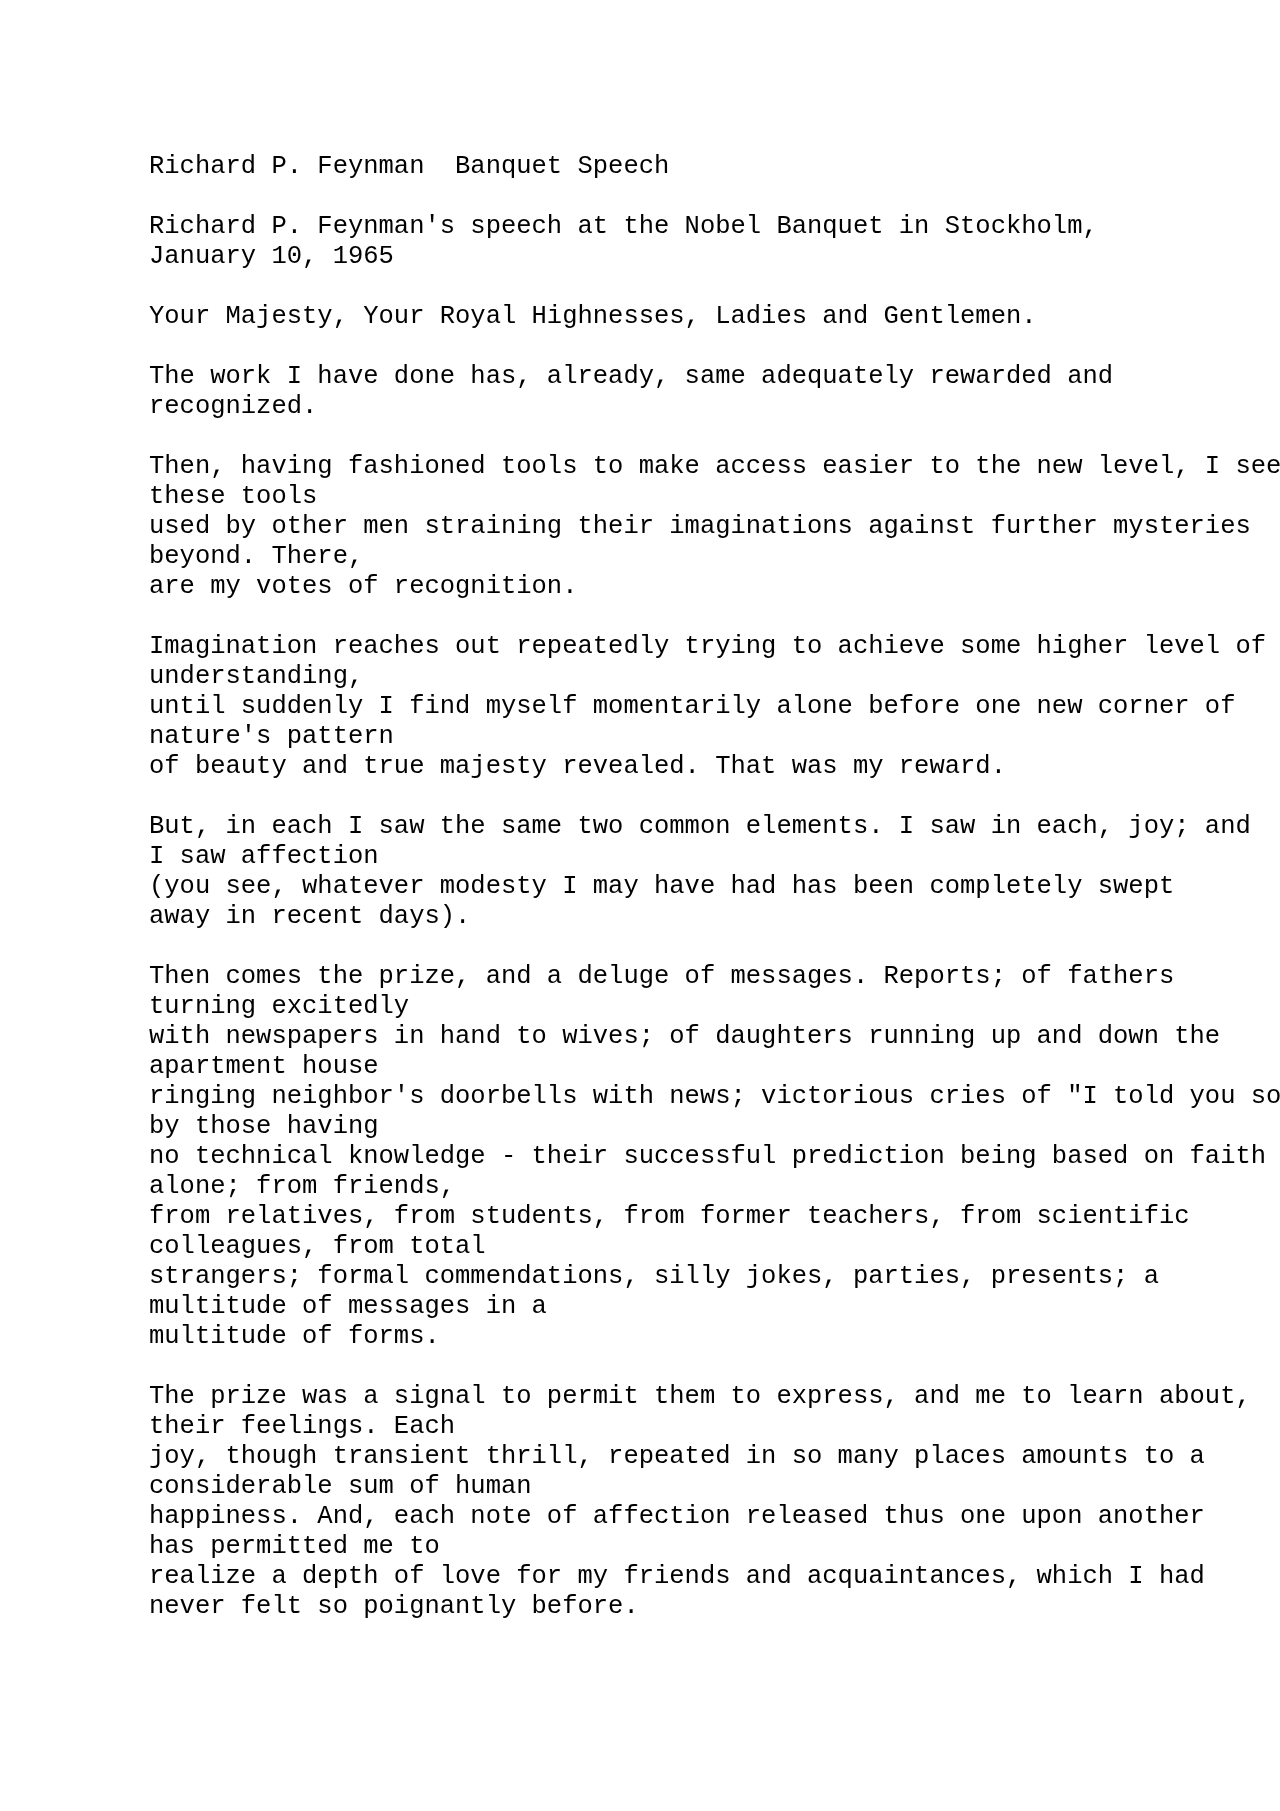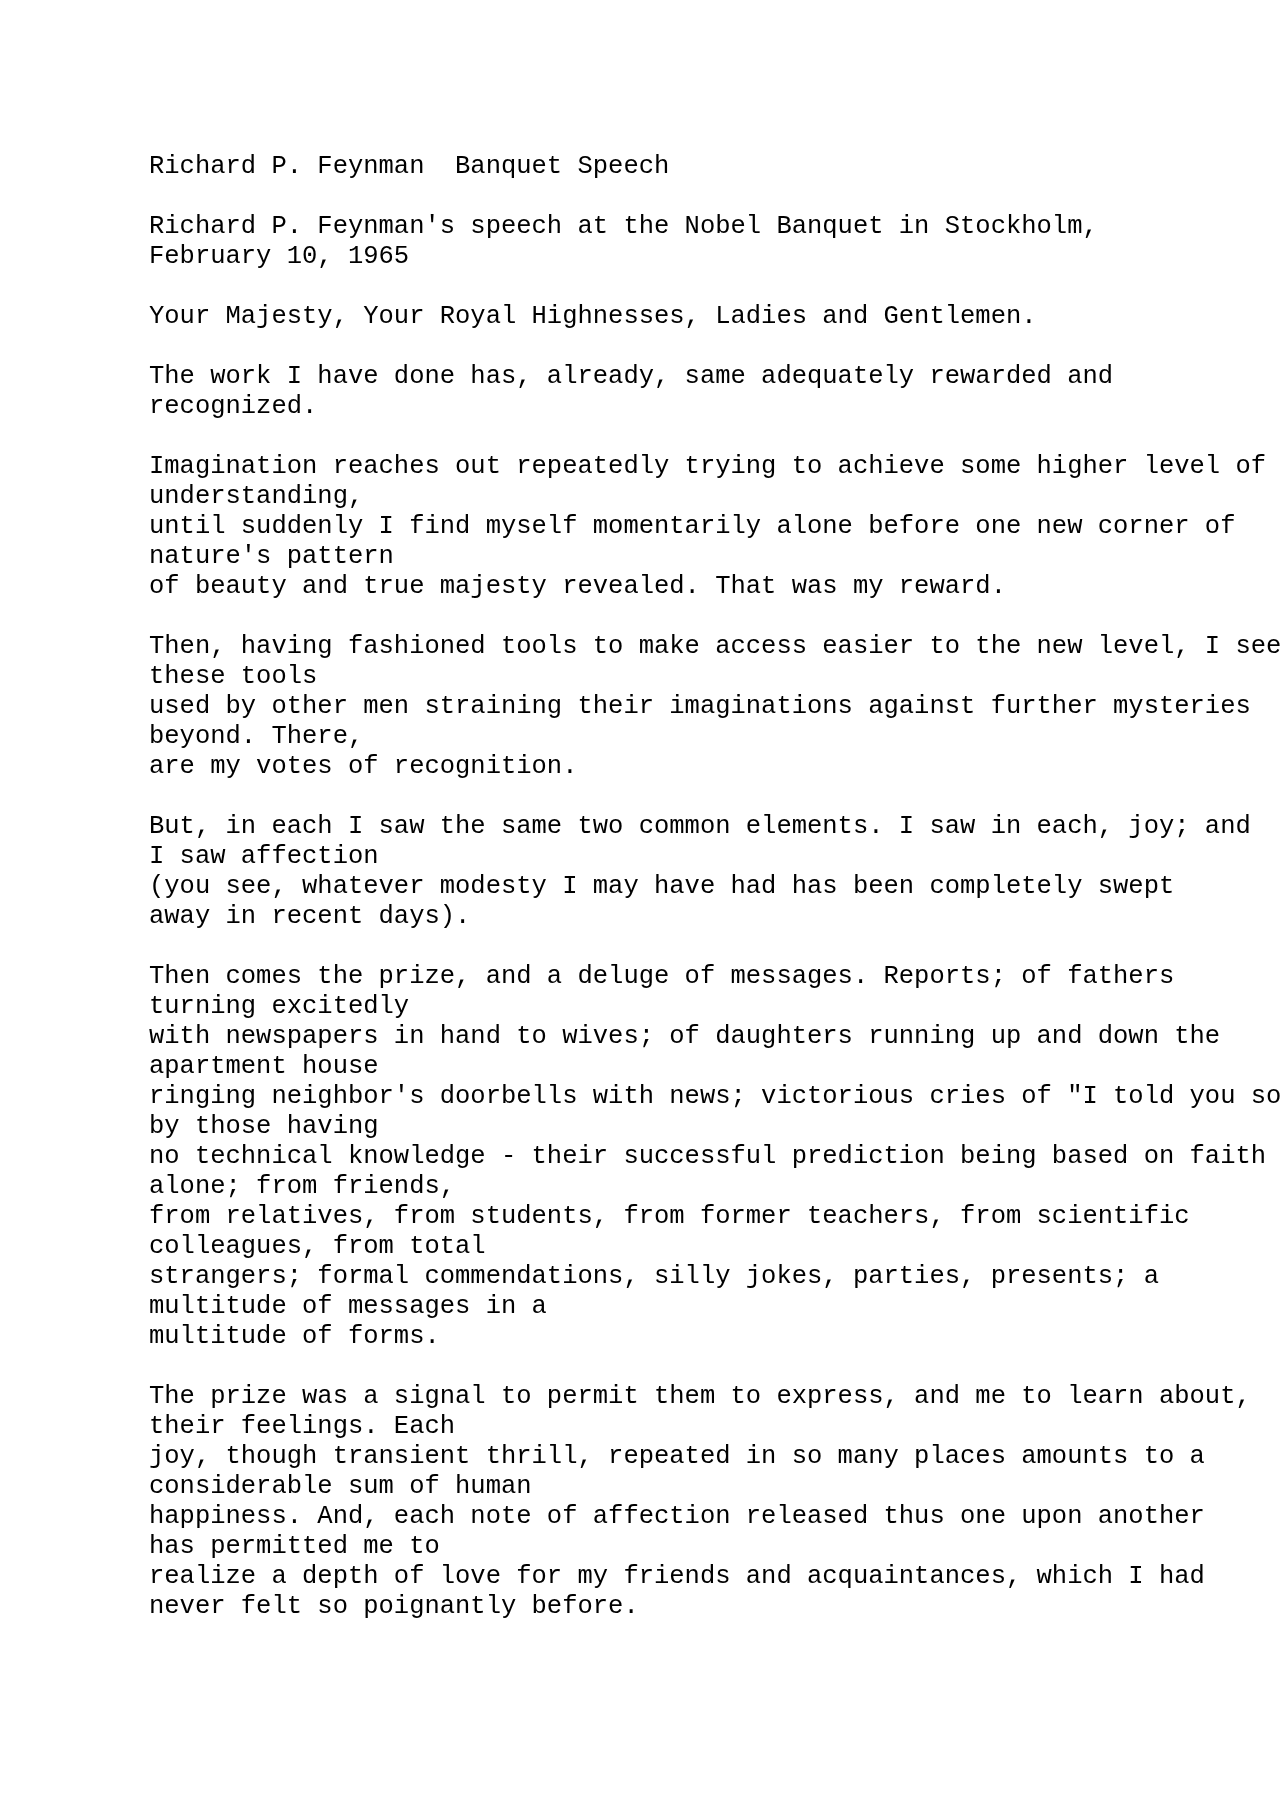--- a/index.html
+++ b/index.html
@@ -31,34 +31,34 @@
     margin: 0 0 30px 0;
     white-space: pre; 
   }
 </style>
 </head>
 <body>
 
 <main class="document-page">
   <p>Richard P. Feynman  Banquet Speech</p>
   <p>Richard P. Feynman's speech at the Nobel Banquet in Stockholm,
-February 10, 1965</p>
+January 10, 1965</p>
   <p>Your Majesty, Your Royal Highnesses, Ladies and Gentlemen.</p>
   <p>The work I have done has, already, same adequately rewarded and
 recognized.</p>
+  <p>Then, having fashioned tools to make access easier to the new level, I see
+these tools
+used by other men straining their imaginations against further mysteries
+beyond. There,
+are my votes of recognition.</p>
   <p>Imagination reaches out repeatedly trying to achieve some higher level of
 understanding,
 until suddenly I find myself momentarily alone before one new corner of
 nature's pattern
 of beauty and true majesty revealed. That was my reward.</p>
-  <p>Then, having fashioned tools to make access easier to the new level, I see
-these tools
-used by other men straining their imaginations against further mysteries
-beyond. There,
-are my votes of recognition.</p>
   <p>But, in each I saw the same two common elements. I saw in each, joy; and
 I saw affection
 (you see, whatever modesty I may have had has been completely swept
 away in recent days).</p>
   <p>Then comes the prize, and a deluge of messages. Reports; of fathers
 turning excitedly
 with newspapers in hand to wives; of daughters running up and down the
 apartment house
 ringing neighbor's doorbells with news; victorious cries of "I told you so"
 by those having

